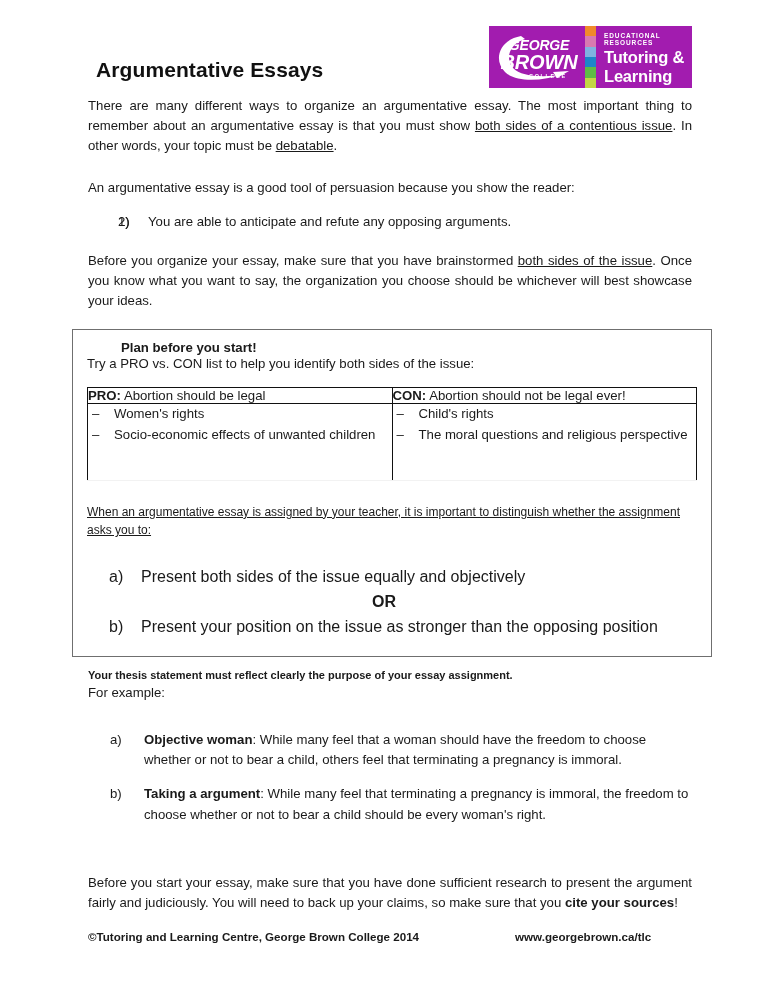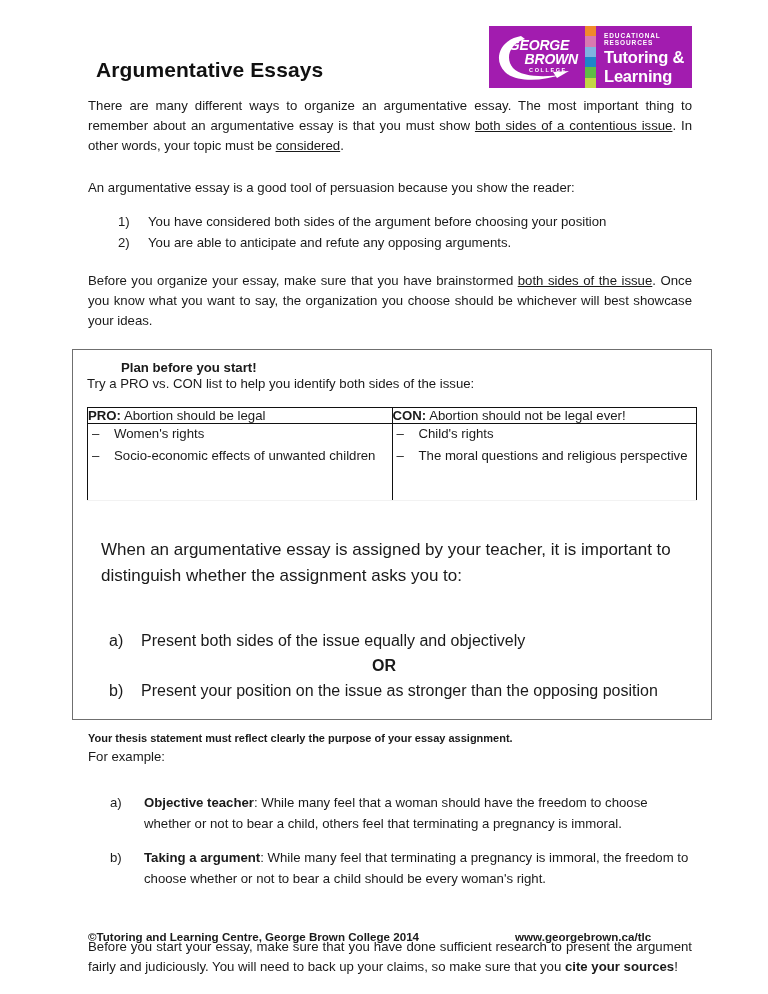--- a/index.html
+++ b/index.html
@@ -70,21 +70,21 @@
     top: 12px;
     width: 78px;
     text-align: center;
     color: #ffffff;
     font-weight: bold;
     line-height: 1.0;
     font-style: italic;
     letter-spacing: -0.2px;
   }
   .logo-word .l1 { font-size: 14px; display: block; }
-  .logo-word .l2 { font-size: 14px; display: block; text-align: right; }
+  .logo-word .l2 { font-size: 20px; display: block; }
   .logo-word .l3 {
     font-size: 5.5px;
     display: block;
     letter-spacing: 1.6px;
     margin-top: 2px;
     margin-left: 18px;
     font-style: normal;
   }
   .colorbar {
     width: 11px;
@@ -200,23 +200,24 @@
     line-height: 1.55;
     margin-bottom: 1px;
   }
   ul.dash li .dash {
     position: absolute;
     left: 4px;
     top: 0;
   }
 
   .box-para {
-    font-size: 17px;
+    font-size: 12px;
     line-height: 1.52;
-    margin: 14px;
+    margin: 0;
+    text-decoration: underline;
   }
   ol.alpha {
     list-style: none;
     margin: 0;
     padding: 0 0 0 22px;
   }
   ol.alpha li {
     position: relative;
     padding-left: 32px;
     line-height: 1.55;
@@ -300,30 +301,30 @@
 
       <div class="logo-right">
         <div class="logo-eyebrow">EDUCATIONAL RESOURCES</div>
         <div class="logo-line">Tutoring &amp;</div>
         <div class="logo-line">Learning Centre</div>
       </div>
     </div>
   </div>
 
   <div class="content">
-    <p class="para"><span>There are many different ways to organize an argumentative essay. The most important thing to remember about an argumentative essay is that you must show </span><u class="ul">both sides of a contentious issue</u><span>. In other words, your topic must be </span><u class="ul">considered</u><span>.</span></p>
+    <p class="para"><span>There are many different ways to organize an argumentative essay. The most important thing to remember about an argumentative essay is that you must show </span><u class="ul">both sides of a contentious issue</u><span>. In other words, your topic must be </span><u class="ul">debatable</u><span>.</span></p>
 
     <div class="gap-22"></div>
 
     <p class="para">An argumentative essay is a good tool of persuasion because you show the reader:</p>
 
     <div class="gap-14"></div>
 
     <ol class="num">
-      <li><span class="marker">1)</span><span>You have considered both sides of the argument before choosing your position</span></li>
+      <li><span class="marker">1)</span></li>
       <li><span class="marker">2)</span><span>You are able to anticipate and refute any opposing arguments.</span></li>
     </ol>
 
     <div class="gap-18"></div>
 
     <p class="para"><span>Before you organize your essay, make sure that you have brainstormed </span><u class="ul">both sides of the issue</u><span>. Once you know what you want to say, the organization you choose should be whichever will best showcase your ideas.</span></p>
   </div>
 
   <div class="gap-18"></div>
 
@@ -369,21 +370,21 @@
 
   <div class="content">
     <div class="gap-10"></div>
 
     <div class="thesis-head">Your thesis statement must reflect clearly the purpose of your essay assignment.</div>
     <div>For example:</div>
 
     <div class="gap-26"></div>
 
     <ol class="examples">
-      <li><span class="marker">a)</span><b>Objective teacher</b><span>: While many feel that a woman should have the freedom to choose whether or not to bear a child, others feel that terminating a pregnancy is immoral.</span></li>
+      <li><span class="marker">a)</span><b>Objective woman</b><span>: While many feel that a woman should have the freedom to choose whether or not to bear a child, others feel that terminating a pregnancy is immoral.</span></li>
       <li style="height:14px"></li>
       <li><span class="marker">b)</span><b>Taking a argument</b><span>: While many feel that terminating a pregnancy is immoral, the freedom to choose whether or not to bear a child should be every woman's right.</span></li>
     </ol>
 
     <div class="gap-30"></div>
     <div class="gap-18"></div>
 
     <p class="para"><span>Before you start your essay, make sure that you have done sufficient research to present the argument fairly and judiciously. You will need to back up your claims, so make sure that you </span><b>cite your sources</b><span>!</span></p>
   </div>
 

